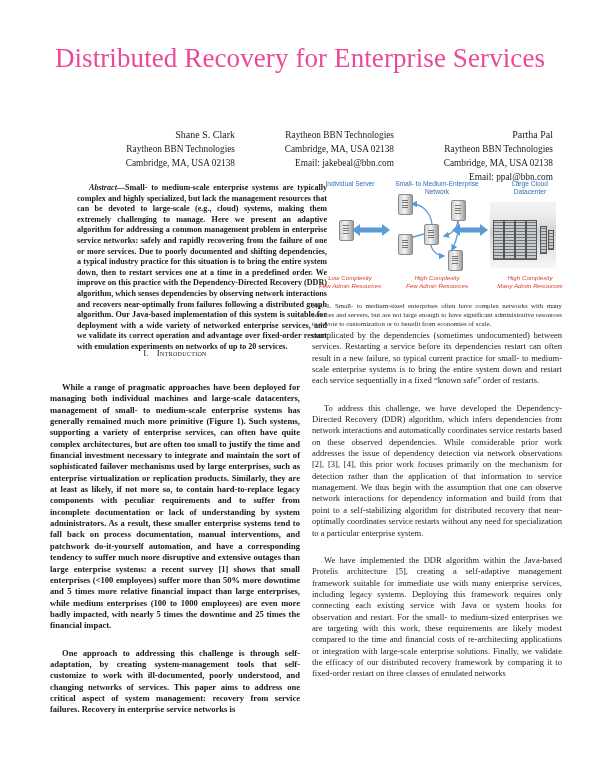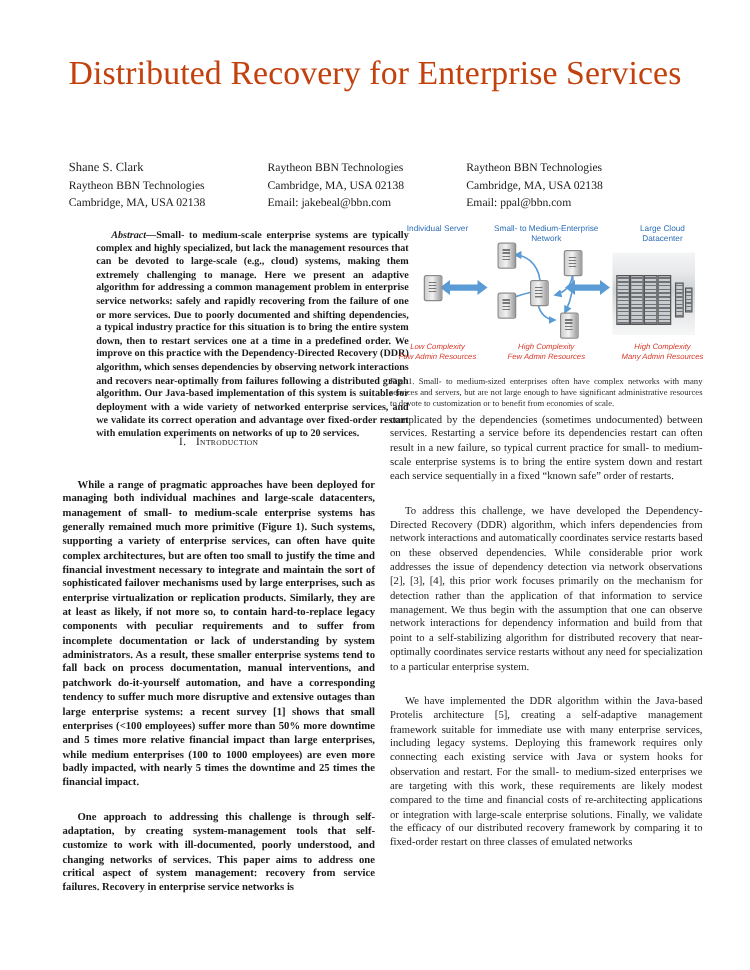--- a/index.html
+++ b/index.html
@@ -1,19 +1,19 @@
 <!DOCTYPE html>
 <html><head>
 <meta charset="utf-8">
 <style>
   html, body { margin:0; padding:0; background:#ffffff; }
   body { width:600px; height:776px; position:relative; overflow:hidden; font-family:"Liberation Serif","DejaVu Serif",serif; color:#1a1a1a; }
-  .title { position:absolute; top:43px; left:0; width:600px; text-align:center; font-size:27px; letter-spacing:0.1px; color:#c2410c; }
+  .title { position:absolute; top:43px; left:0; width:600px; text-align:center; font-size:27px; letter-spacing:0.1px; color:#ec4899; }
   .authors { position:absolute; top:128px; left:0; width:600px; display:flex; }
-  .author { position:absolute; text-align:left; font-size:9.3px; line-height:14px; width:180px; }
+  .author { position:absolute; text-align:right; font-size:9.3px; line-height:14px; width:180px; }
   .author .name { font-size:10px; }
   .col { position:absolute; font-size:8.55px; line-height:11.35px; text-align:justify; hyphens:manual; }
   .col p { margin:0; text-indent:12px; }
   .col p + p { margin-top:16px; }
   .abstract { left:50px; top:183px; width:250px; font-weight:bold; font-size:8.1px; line-height:10.6px;margin-left:27px; }
   .abstract .abs-label { font-style:italic; font-weight:bold; }
   .section-heading { position:absolute; top:348px; left:50px; width:250px; text-align:center; font-size:9px; letter-spacing:0.3px; }
   .section-heading .sc { font-variant:small-caps; }
   .left-body { left:50px; top:382px; width:250px;font-weight:bold; }
   .right-body { left:312px; top:330px; width:250px; }
@@ -36,20 +36,21 @@
     <div class="name">Shane S. Clark</div>
     <div>Raytheon BBN Technologies</div>
     <div>Cambridge, MA, USA 02138</div>
   </div>
   <div class="author" style="left:214px;">
     <div>Raytheon BBN Technologies</div>
     <div>Cambridge, MA, USA 02138</div>
     <div>Email: jakebeal@bbn.com</div>
   </div>
   <div class="author" style="left:373px;">
+    <div class="name">Partha Pal</div>
     <div>Raytheon BBN Technologies</div>
     <div>Cambridge, MA, USA 02138</div>
     <div>Email: ppal@bbn.com</div>
   </div>
 </div>
 
 <div class="col abstract">
   <p style="text-indent:12px;"><span class="abs-label">Abstract</span><span>—Small- to medium-scale enterprise systems are typically complex and highly specialized, but lack the management resources that can be devoted to large-scale (e.g., cloud) systems, making them extremely challenging to manage. Here we present an adaptive algorithm for addressing a common management problem in enterprise service networks: safely and rapidly recovering from the failure of one or more services. Due to poorly documented and shifting dependencies, a typical industry practice for this situation is to bring the entire system down, then to restart services one at a time in a predefined order. We improve on this practice with the Dependency-Directed Recovery (DDR) algorithm, which senses dependencies by observing network interactions and recovers near-optimally from failures following a distributed graph algorithm. Our Java-based implementation of this system is suitable for deployment with a wide variety of networked enterprise services, and we validate its correct operation and advantage over fixed-order restart with emulation experiments on networks of up to 20 services.</span></p>
 </div>
 

